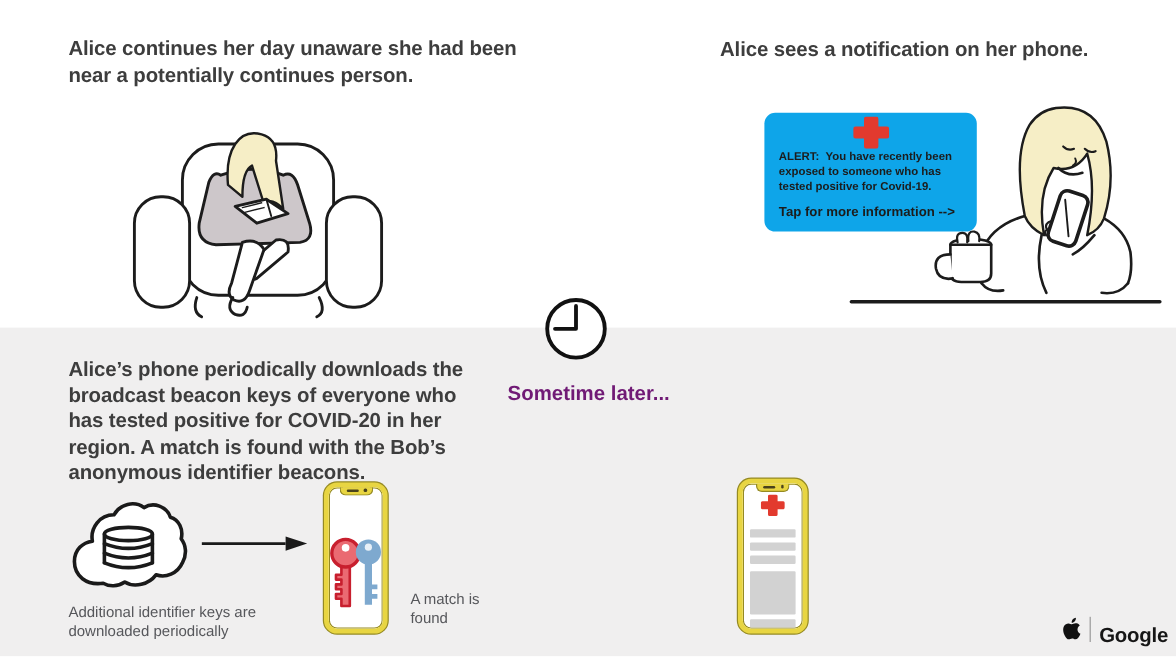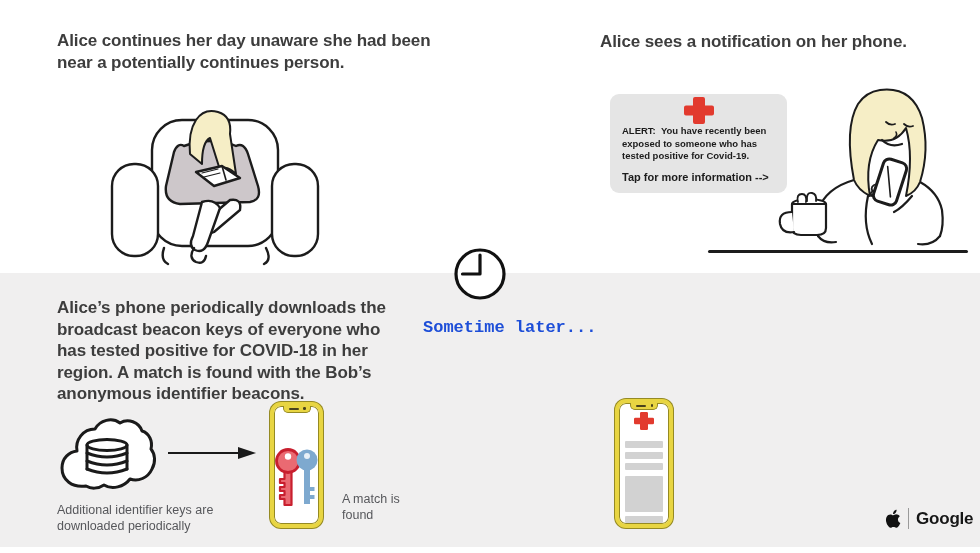--- a/index.html
+++ b/index.html
@@ -2,34 +2,34 @@
 <html><head>
 <meta charset="utf-8">
 <style>
   html,body{margin:0;padding:0;}
   body{font-family:"Liberation Sans",sans-serif;}
   #stage{position:relative;width:980px;height:553px;background:#ffffff;overflow:hidden;}
   .abs{position:absolute;}
   .band{left:0;top:273px;width:980px;height:274px;background:#f0efef;}
   .heading{font-weight:bold;font-size:17px;line-height:21.5px;color:#3d3d3d;letter-spacing:-0.1px;}
   .cap{font-size:12.5px;line-height:16px;color:#56575b;}
-  .alert-box{left:610px;top:94px;width:177px;height:99px;background:#e5e5e5;border-radius:9px;}
+  .alert-box{left:637px;top:94px;width:177px;height:99px;background:#0ea5e9;border-radius:9px;}
   .alert-cross{position:absolute;left:50%;top:3px;transform:translateX(-50%);}
   .alert-body{position:absolute;left:12px;top:31px;width:156px;font-size:9.5px;line-height:12.5px;font-weight:bold;color:#1c1c1c;white-space:pre-wrap;}
   .alert-cta{position:absolute;left:12px;top:77px;width:160px;font-size:11px;font-weight:bold;color:#1c1c1c;}
-  .sometime{left:423px;top:318px;font-weight:bold;font-size:17px;color:#1d4ed8;font-family:Liberation Mono, monospace;}
+  .sometime{left:423px;top:318px;font-weight:bold;font-size:17px;color:#701a75;}
   .phone{background:#ffffff;border:4px solid #e8d542;border-radius:11px;box-shadow:0 0 0 1px #958a23, inset 0 0 0 1px #958a23;}
   .notch{position:absolute;top:0;left:50%;transform:translateX(-50%);width:26px;height:6px;background:#e8d542;border:1px solid #958a23;border-top:none;border-radius:0 0 5px 5px;}
   .notch .speaker{position:absolute;left:5px;top:1.5px;width:10px;height:2px;background:#4a431c;border-radius:1px;}
   .notch .cam{position:absolute;right:4px;top:1px;width:2.5px;height:2.5px;background:#4a431c;border-radius:50%;}
   .bar{position:absolute;background:#d2d2d2;border-radius:1px;}
   .tableline{left:708px;top:250px;width:260px;height:2.5px;background:#1c1c1c;border-radius:2px;}
   .bottom-strip{left:0;top:547px;width:980px;height:6px;background:#ffffff;}
   .divider-v{width:1px;height:21px;background:#9a9a9a;}
-  .google-word{font-size:17px;font-weight:600;letter-spacing:-0.2px;color:#161616;}
+  .google-word{font-size:17px;font-weight:600;letter-spacing:-0.2px;color:#161616;margin-top:12px;}
 </style>
 </head>
 <body>
 
 <div id="stage">
 
   <div class="abs band"></div>
   <div class="abs bottom-strip"></div>
 
   <div class="abs heading" style="left:57px;top:30px;width:385px;">Alice continues her day unaware she had been near a potentially continues person.</div>
@@ -86,21 +86,21 @@
     </g>
   </svg>
   <div class="abs tableline"></div>
 
   <svg class="abs" style="left:452px;top:246px;" width="56" height="56" viewBox="0 0 56 56">
     <circle cx="28" cy="28" r="24" fill="#ffffff" stroke="#111111" stroke-width="3.2"></circle>
     <path d="M28,28 V9 M28,28 H10.5" stroke="#111111" stroke-width="3.2" stroke-linecap="round" fill="none"></path>
   </svg>
   <div class="abs sometime">Sometime later...</div>
 
-  <div class="abs heading" style="left:57px;top:297px;width:345px;">Alice’s phone periodically downloads the broadcast beacon keys of everyone who has tested positive for COVID-18 in her region. A match is found with the Bob’s anonymous identifier beacons.</div>
+  <div class="abs heading" style="left:57px;top:297px;width:345px;">Alice’s phone periodically downloads the broadcast beacon keys of everyone who has tested positive for COVID-20 in her region. A match is found with the Bob’s anonymous identifier beacons.</div>
 
   <svg class="abs" style="left:56px;top:412px;" width="102" height="84" viewBox="0 0 102 84">
     <g stroke="#1a1a1a" stroke-width="3" fill="#ffffff" stroke-linejoin="round" stroke-linecap="round">
       <path d="M30,74 C16,76 6,68 6,56 C6,46 13,40 21,39 C19,28 27,17 39,17 C44,8 56,5 64,11 C72,6 83,10 86,19 C93,21 97,29 95,37 C99,42 100,50 96,57 C92,66 82,70 74,67 C68,75 56,78 48,73 C42,77 35,77 30,74 Z"></path>
       <ellipse cx="51" cy="33" rx="20" ry="5.5" fill="#ffffff"></ellipse>
       <path d="M31,33 V57 M71,33 V57" fill="none"></path>
       <path d="M31,57 Q51,65 71,57" fill="none"></path>
       <path d="M31,41 Q51,49 71,41 M31,49 Q51,57 71,49" fill="none"></path>
     </g>
   </svg>

